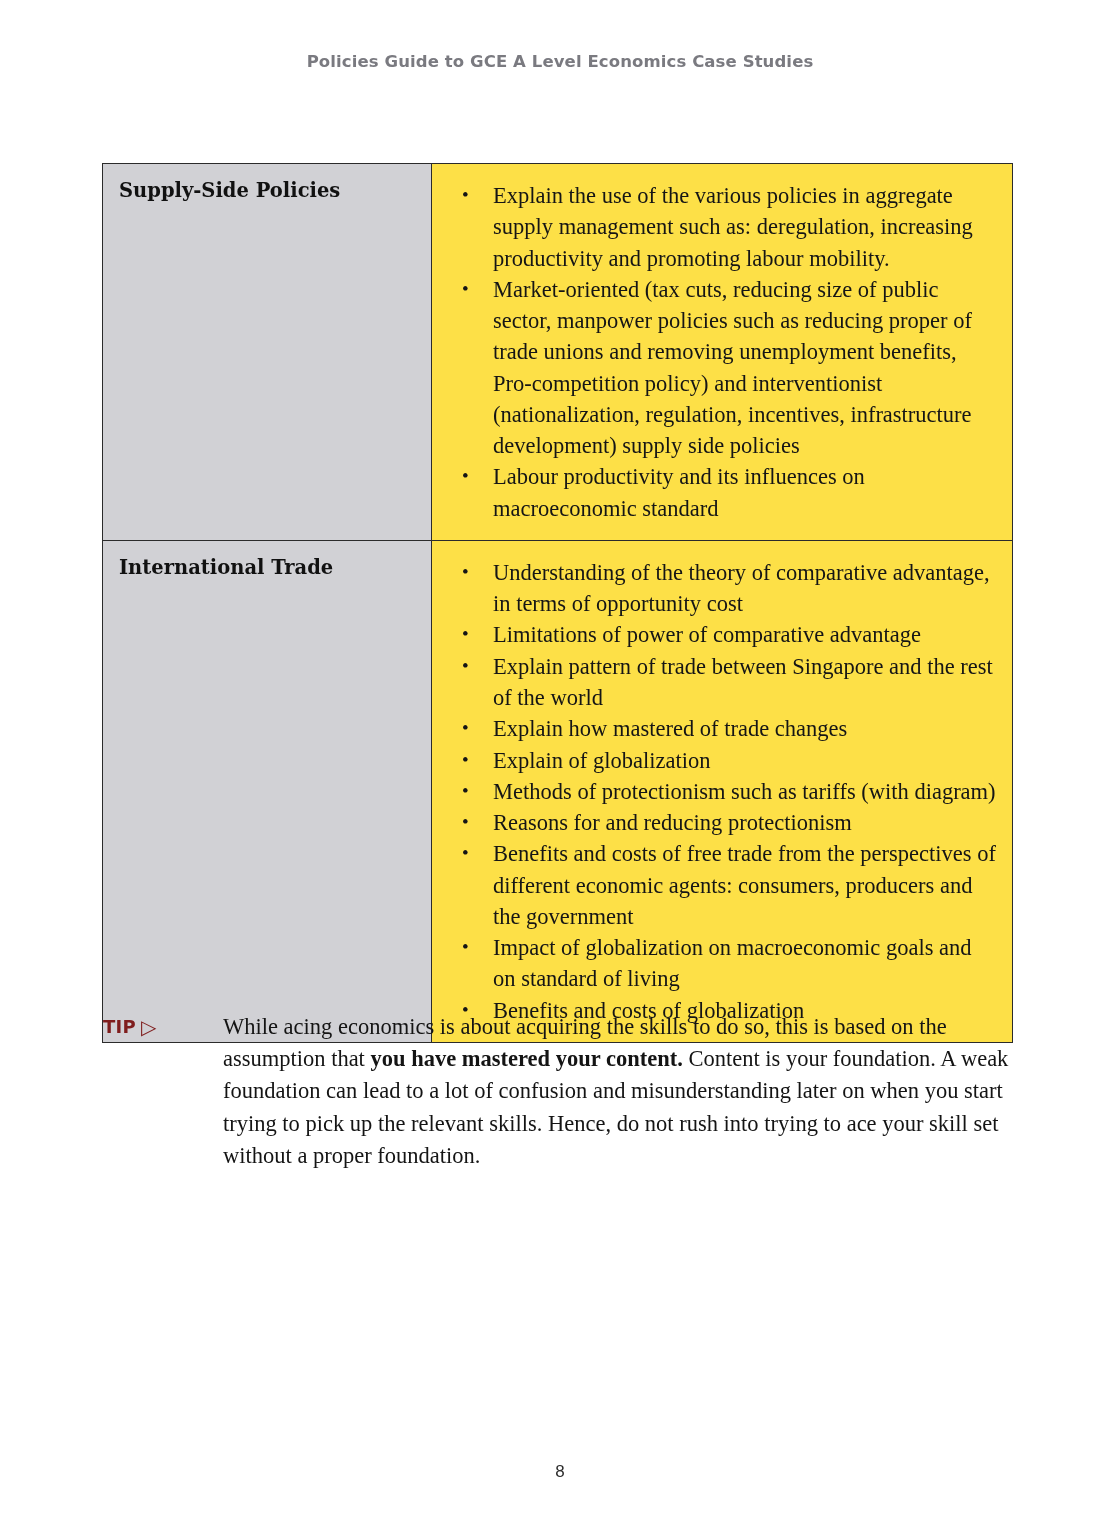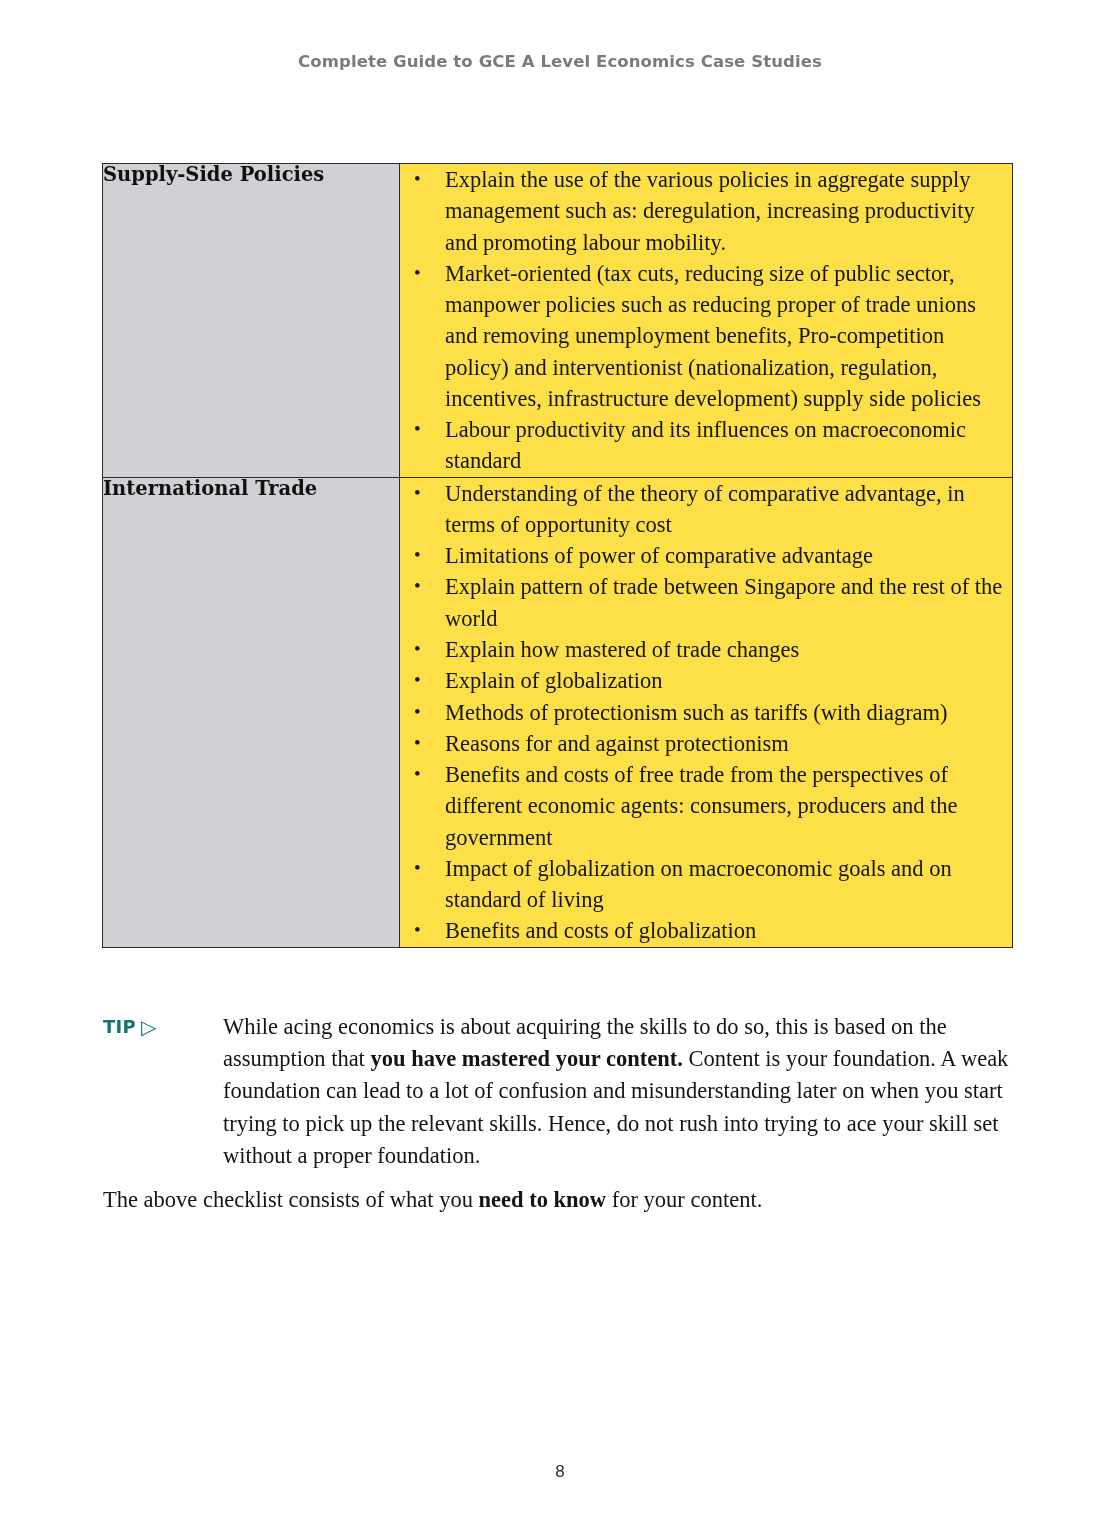--- a/index.html
+++ b/index.html
@@ -40,21 +40,21 @@
     position: absolute;
     left: 102px;
     top: 163px;
     width: 911px;
     border-collapse: collapse;
     table-layout: fixed;
   }
   .syllabus-table td {
     border: 1.6px solid #2b2b2b;
     vertical-align: top;
-    padding: 0;
+    padding: 16px;
     margin-top: 40px;
   }
   .topic-cell {
     width: 296px;
     background: #d1d1d5;
     padding: 15px 0 10px 13px;
   }
   .topic-label {
     font-family: "DejaVu Serif", serif;
     font-weight: bold;
@@ -97,21 +97,21 @@
     width: 915px;
   }
   .tip-marker {
     position: absolute;
     left: 0;
     top: 3px;
     font-family: "DejaVu Sans", sans-serif;
     font-weight: bold;
     font-size: 18px;
     letter-spacing: 0.3px;
-    color: #0f766e;
+    color: #7f1d1d;
     white-space: nowrap;
     text-align: right;
   }
   .tip-marker .tri {
     font-weight: normal;
     font-size: 20px;
     margin-left: 5px;
     position: relative;
     top: 1px;
   }
@@ -146,21 +146,21 @@
     font-family: "Liberation Sans", sans-serif;
     font-size: 17px;
     color: #2d2d2d;
   }
 </style>
 </head>
 <body>
 
 <div class="page">
 
-  <div class="running-header">Complete Guide to GCE A Level Economics Case Studies</div>
+  <div class="running-header">Policies Guide to GCE A Level Economics Case Studies</div>
 
   <table class="syllabus-table">
     <tbody>
 
       <tr>
         <td class="topic-cell">
           <div class="topic-label">Supply-Side Policies</div>
         </td>
         <td class="points-cell">
           <ul class="points">
@@ -176,39 +176,36 @@
           <div class="topic-label">International Trade</div>
         </td>
         <td class="points-cell">
           <ul class="points">
             <li>Understanding of the theory of comparative advantage, in terms of opportunity cost</li>
             <li>Limitations of power of comparative advantage</li>
             <li>Explain pattern of trade between Singapore and the rest of the world</li>
             <li>Explain how mastered of trade changes</li>
             <li>Explain of globalization</li>
             <li>Methods of protectionism such as tariffs (with diagram)</li>
-            <li>Reasons for and against protectionism</li>
+            <li>Reasons for and reducing protectionism</li>
             <li>Benefits and costs of free trade from the perspectives of different economic agents: consumers, producers and the government</li>
             <li>Impact of globalization on macroeconomic goals and on standard of living</li>
             <li>Benefits and costs of globalization</li>
           </ul>
         </td>
       </tr>
 
     </tbody>
   </table>
 
   <div class="tip-block">
     <div class="tip-marker">
       <span>TIP</span><span class="tri">▷</span>
     </div>
     <div class="tip-body">
       <span>While acing economics is about acquiring the skills to do so, this is based on the assumption that </span><b>you have mastered your content.</b><span> Content is your foundation. A weak foundation can lead to a lot of confusion and misunderstanding later on when you start trying to pick up the relevant skills. Hence, do not rush into trying to ace your skill set without a proper foundation.</span>
     </div>
   </div>
 
-  <div class="closing-para">
-    <span>The above checklist consists of what you </span><b>need to know</b><span> for your content.</span>
-  </div>
 
   <div class="folio">8</div>
 
 </div>
 
 </body></html>

